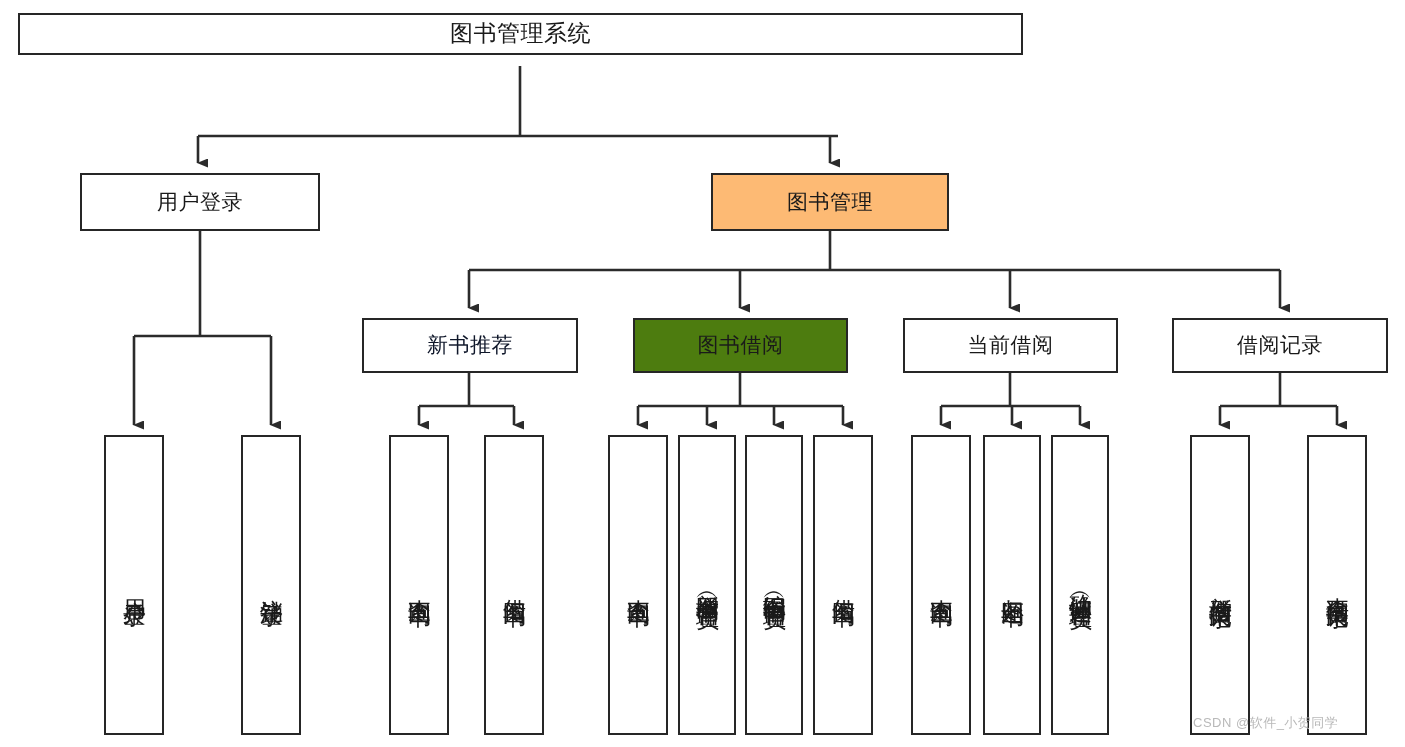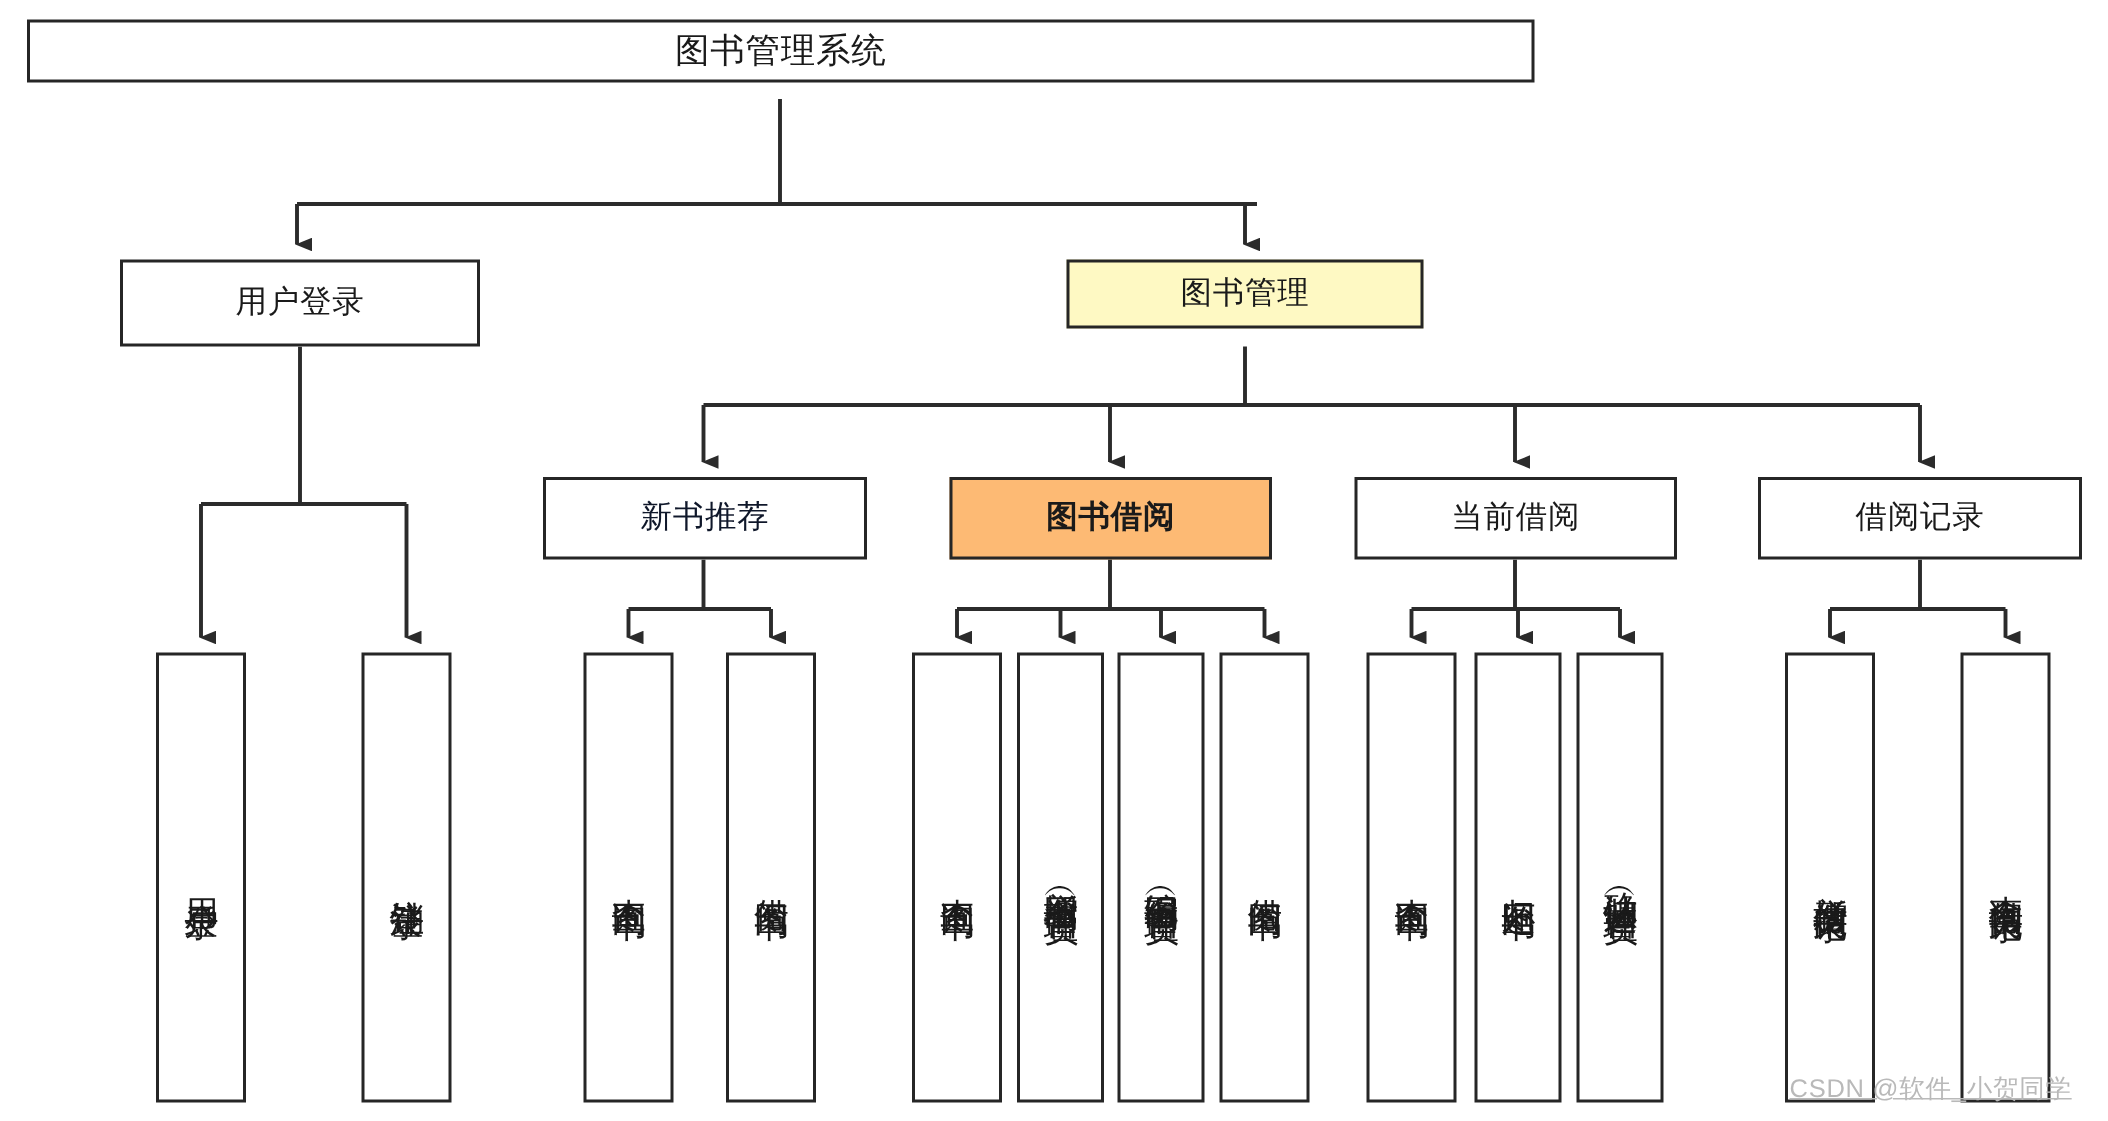--- a/index.html
+++ b/index.html
@@ -52,25 +52,24 @@
     writing-mode: vertical-rl;
     text-orientation: upright;
     font-size: 23px;
     line-height: 1.12;
     letter-spacing: 2px;
     white-space: nowrap;
     max-height: 100%;
   }
   .watermark {
     position: absolute;
-    font-size: 17px;
+    font-size: 13px;
     color: #b9b9b9;
     white-space: nowrap;
     letter-spacing: 0.5px;
-    text-decoration: underline;
   }
 </style>
 </head>
 <body>
 
 <div id="canvas" style="background: rgb(255, 255, 255);">
 
   <svg class="wires" viewBox="0 0 1405 747" xmlns="http://www.w3.org/2000/svg">
     <defs>
       <marker id="arrowhead" markerWidth="9" markerHeight="11" refX="4.5" refY="10" orient="auto" markerUnits="userSpaceOnUse">
@@ -122,28 +121,28 @@
     </g>
   </svg>
 
   <div class="node node-root" id="node-root" style="left: 18px; top: 13px; width: 1005px; height: 42px; border-color: rgb(38, 38, 38); background: rgb(255, 255, 255); color: rgb(26, 26, 26);">
     <span class="lbl">图书管理系统</span>
   </div>
 
   <div class="node node-l1" id="node-l1-0" style="left: 80px; top: 173px; width: 240px; height: 58px; border-color: rgb(38, 38, 38); background: rgb(255, 255, 255); color: rgb(26, 26, 26);">
     <span class="lbl">用户登录</span>
   </div>
-  <div class="node node-l1" id="node-l1-1" style="left: 711px; top: 173px; width: 238px; height: 46px; border-color: rgb(38, 38, 38); background: #fef9c3; color: rgb(26, 26, 26);">
+  <div class="node node-l1" id="node-l1-1" style="left: 711px; top: 173px; width: 238px; height: 58px; border-color: rgb(38, 38, 38); background: #fdba74; color: rgb(26, 26, 26);">
     <span class="lbl">图书管理</span>
   </div>
 
   <div class="node node-l2" id="node-l2-0" style="left: 362px; top: 318px; width: 216px; height: 55px; border-color: rgb(38, 38, 38); background: rgb(255, 255, 255); color: #0f172a;">
     <span class="lbl">新书推荐</span>
   </div>
-  <div class="node node-l2" id="node-l2-1" style="left: 633px; top: 318px; width: 215px; height: 55px; border-color: rgb(38, 38, 38); background: #fdba74; color: rgb(26, 26, 26); font-weight: bold;">
+  <div class="node node-l2" id="node-l2-1" style="left: 633px; top: 318px; width: 215px; height: 55px; border-color: rgb(38, 38, 38); background: #4d7c0f; color: rgb(26, 26, 26);">
     <span class="lbl">图书借阅</span>
   </div>
   <div class="node node-l2" id="node-l2-2" style="left: 903px; top: 318px; width: 215px; height: 55px; border-color: rgb(38, 38, 38); background: rgb(255, 255, 255); color: rgb(26, 26, 26);">
     <span class="lbl">当前借阅</span>
   </div>
   <div class="node node-l2" id="node-l2-3" style="left: 1172px; top: 318px; width: 216px; height: 55px; border-color: rgb(38, 38, 38); background: rgb(255, 255, 255); color: rgb(26, 26, 26);">
     <span class="lbl">借阅记录</span>
   </div>
 
   <div class="node node-leaf" id="node-leaf-0" style="left: 104px; top: 435px; width: 60px; height: 300px; border-color: rgb(38, 38, 38); background: rgb(255, 255, 255); color: rgb(26, 26, 26);">

